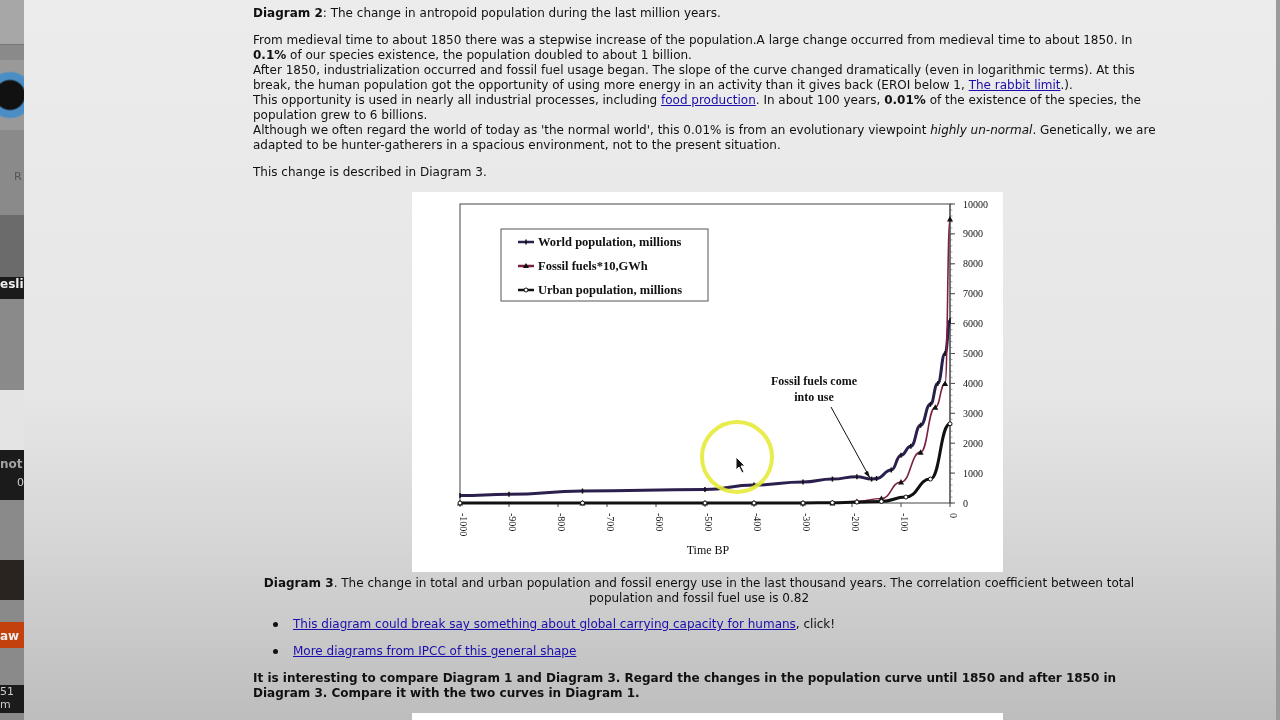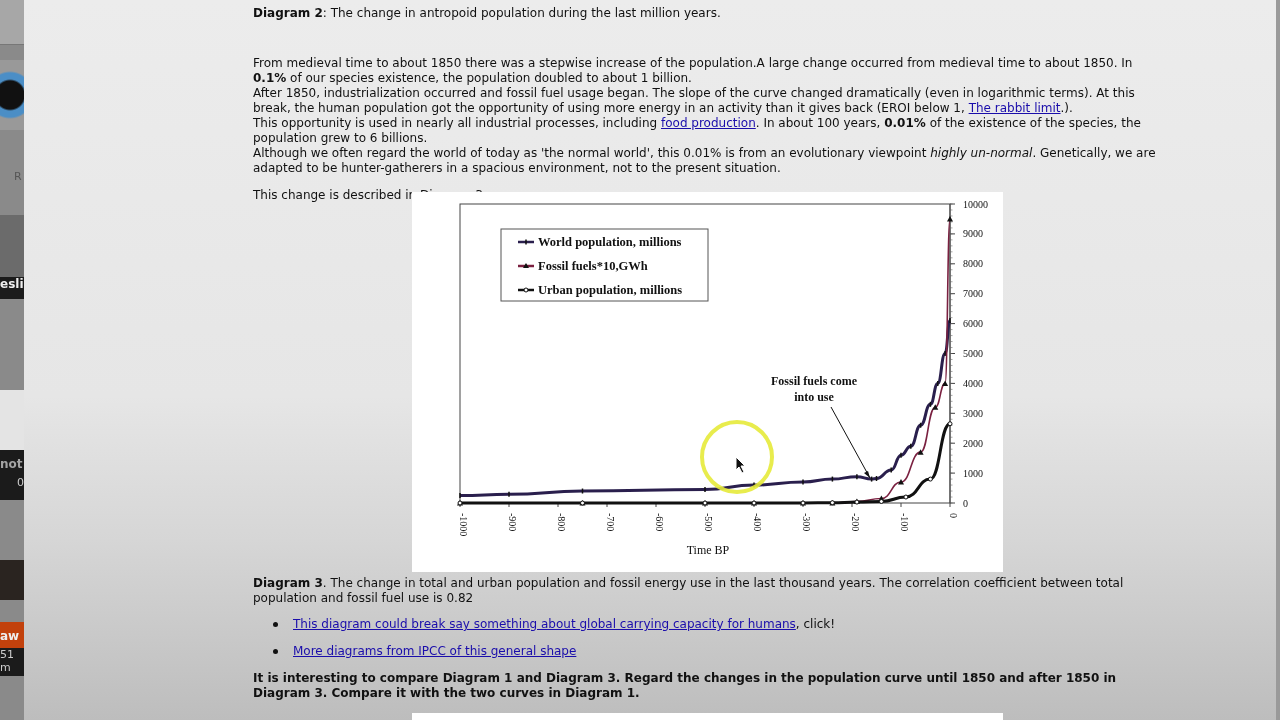--- a/index.html
+++ b/index.html
@@ -19,21 +19,21 @@
   .content {
     position:absolute; left:253px; top:0; width:910px;
     font-size:12px; line-height:15px;
   }
   .center { }
   p { margin:0; }
   a { color:#1a0dab; text-decoration:underline; cursor:pointer; }
   .chart-wrap {
     position:absolute; left:412px; top:192px; width:591px; height:380px; background:#fff;
   }
-  .caption { position:absolute; left:253px; top:576px; width:910px; font-size:12px; line-height:15px; }
+  .caption { position:absolute; left:244px; top:576px; width:910px; text-align:center; font-size:12px; line-height:15px; }
   ul.links { position:absolute; left:273px; top:617px; list-style:none; font-size:12px; }
   ul.links li { position:relative; padding-left:20px; margin-bottom:12px; line-height:15px; }
   ul.links li::before { content:""; position:absolute; left:0; top:5px; width:5px; height:5px; border-radius:50%; background:#111; }
   .final { position:absolute; left:253px; top:671px; width:900px; font-weight:bold; font-size:12px; line-height:15px; }
   .bottom-white { position:absolute; left:412px; top:713px; width:591px; height:7px; background:#fff; }
   .cursor-ring {
     position:absolute; left:700px; top:420px; width:74px; height:74px;
     border:4px solid #e5ea3a; border-radius:50%; opacity:0.9; pointer-events:none;
   }
 </style>
@@ -45,29 +45,29 @@
   <div class="tile" style="top:60px;height:70px;background:radial-gradient(circle at 10px 35px,#111 14px,#4b8ec6 16px,#4b8ec6 22px,#999 24px);"></div>
   <div class="tile" style="top:170px;height:16px;color:#555;font-size:11px;padding-left:14px;">R</div>
   <div class="tile" style="top:215px;height:62px;background:#6b6b6b;"></div>
   <div class="tile" style="top:277px;height:22px;background:#1b1b1b;color:#eee;font-size:12px;font-weight:bold;padding-top:0;">esli</div>
   <div class="tile" style="top:299px;height:30px;background:#1b1b1b;color:#ccc;font-size:11px;margin-left:35px;">14 m</div>
   <div class="tile" style="top:390px;height:60px;background:#e4e4e4;"></div>
   <div class="tile" style="top:450px;height:26px;background:#1b1b1b;color:#a3a3a3;font-size:12px;font-weight:bold;padding-top:7px;">not</div>
   <div class="tile" style="top:476px;height:24px;background:#1b1b1b;color:#ccc;font-size:11px;padding-left:17px;">0:24</div>
   <div class="tile" style="top:560px;height:40px;background:#2a2420;"></div>
   <div class="tile" style="top:622px;height:26px;background:#c2410c;color:#eee;font-size:12px;font-weight:bold;padding-top:7px;">aw</div>
-  <div class="tile" style="top:648px;height:28px;background:#1b1b1b;color:#ccc;font-size:11px;">51 m</div>
+  <div class="tile" style="top:685px;height:28px;background:#1b1b1b;color:#ccc;font-size:11px;">51 m</div>
 </div>
 <div class="right-edge"></div>
 
 <div class="content">
   <p class="center" style="position:absolute;top:6px;left:0;width:910px;">
     <b>Diagram 2</b><span>: The change in antropoid population during the last million years.</span>
   </p>
-  <div style="position:absolute;top:33px;left:0;width:905px;margin-top:23px;">
+  <div style="position:absolute;top:33px;left:0;width:905px;">
     <p><span>From medieval time to about 1850 there was a stepwise increase of the population.A large change occurred from medieval time to about 1850. In </span><b>0.1%</b><span> of our species existence, the population doubled to about 1 billion.</span></p>
     <p><span>After 1850, industrialization occurred and fossil fuel usage began. The slope of the curve changed dramatically (even in logarithmic terms). At this break, the human population got the opportunity of using more energy in an activity than it gives back (EROI below 1, </span><a>The rabbit limit</a><span>.).</span></p>
     <p><span>This opportunity is used in nearly all industrial processes, including </span><a>food production</a><span>. In about 100 years, </span><b>0.01%</b><span> of the existence of the species, the population grew to 6 billions.</span></p>
     <p><span>Although we often regard the world of today as 'the normal world', this 0.01% is from an evolutionary viewpoint </span><i>highly un-normal</i><span>. Genetically, we are adapted to be hunter-gatherers in a spacious environment, not to the present situation.</span></p>
     <p style="margin-top:12px;">This change is described in Diagram 3.</p>
   </div>
 </div>
 
 <div class="chart-wrap">
   <svg id="chart-svg" width="591" height="380" viewBox="0 0 591 380" font-family="Liberation Serif, serif">

